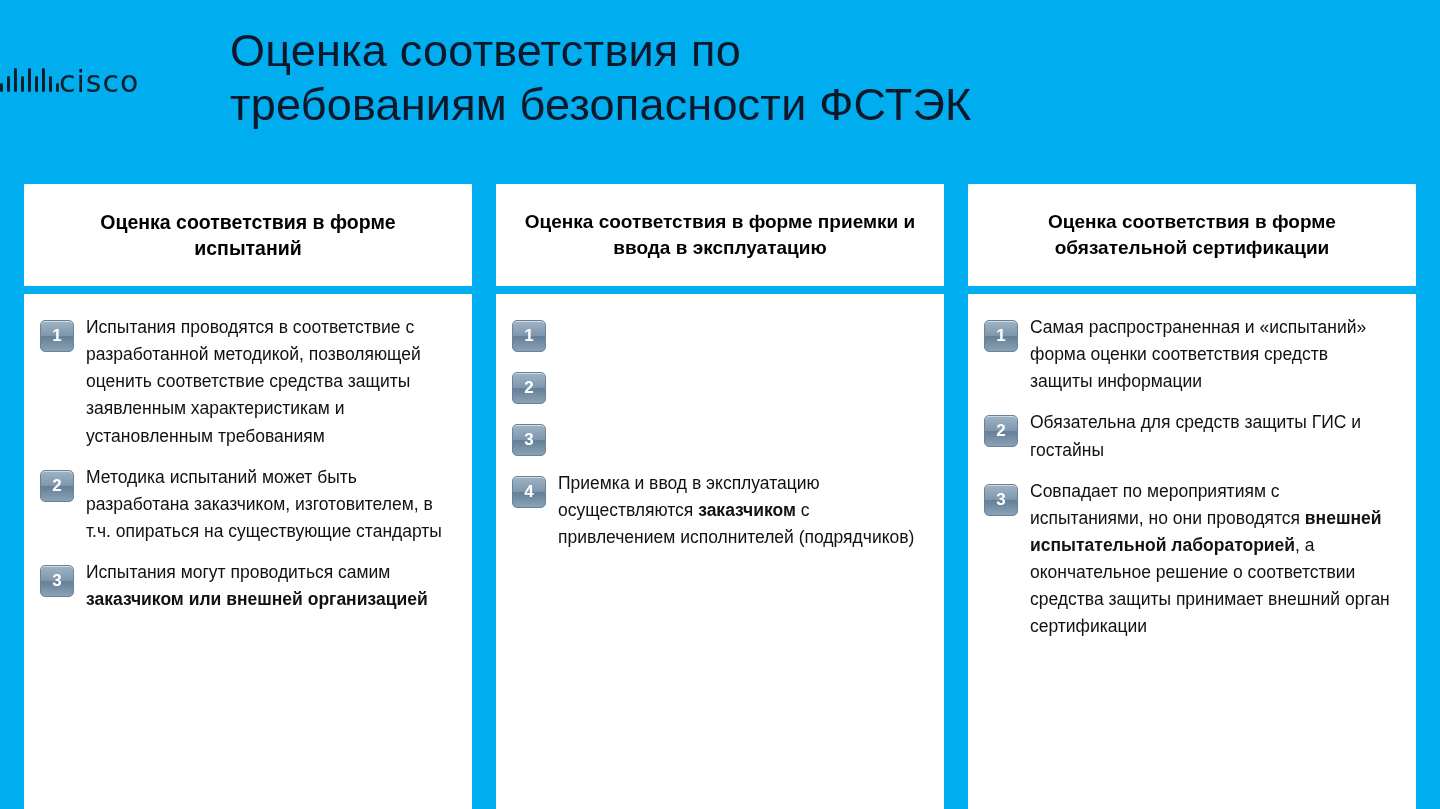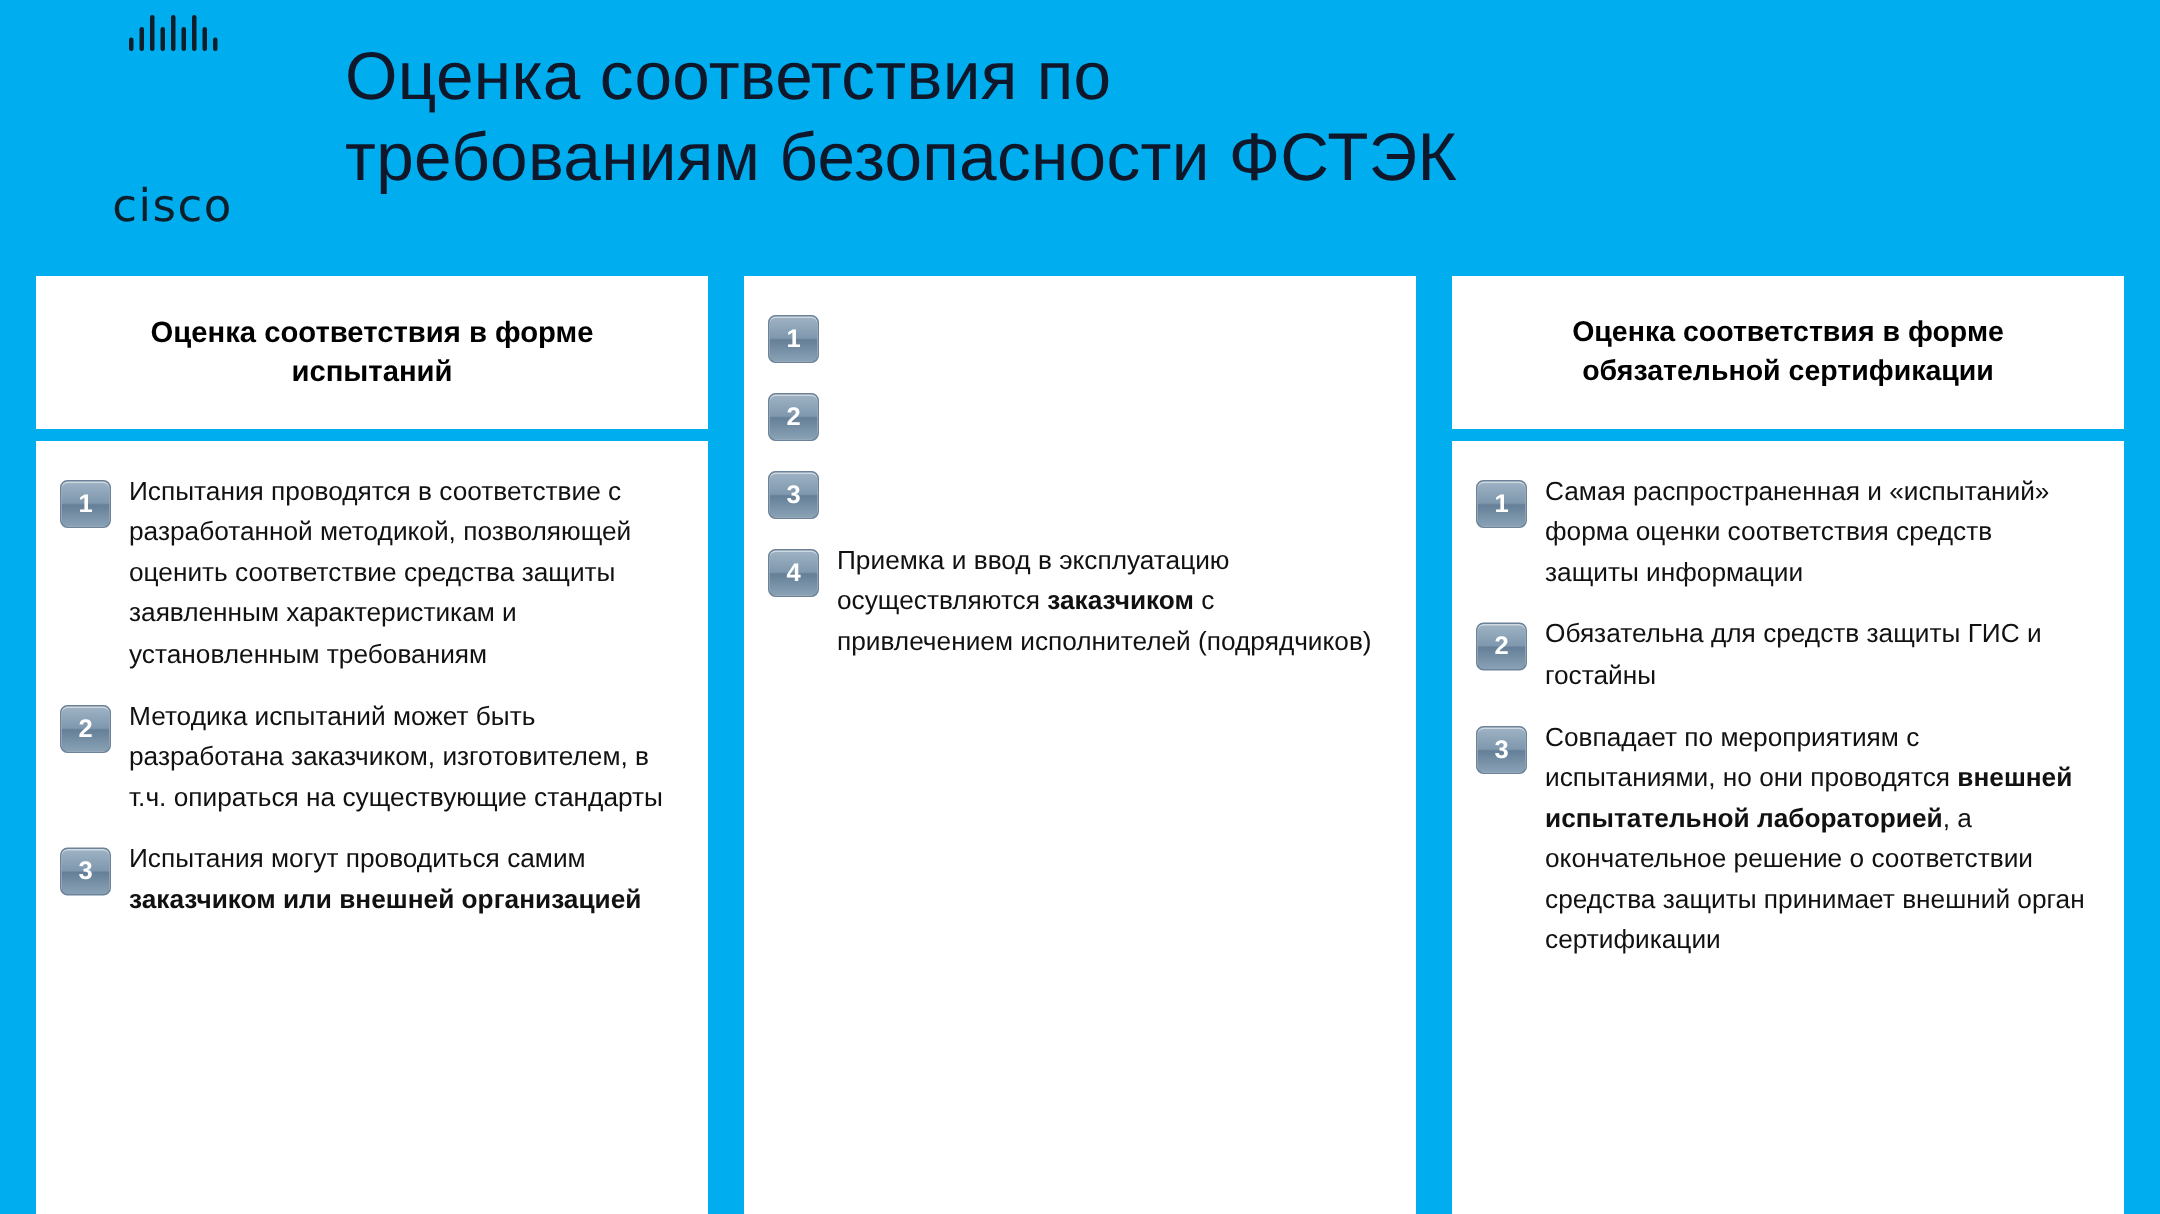--- a/index.html
+++ b/index.html
@@ -21,23 +21,23 @@
     left: 0; top: 0;
     width: 1440px;
     height: 155px;
     display: flex;
     align-items: center;
   }
   .logo-wrap {
     width: 230px;
     height: 155px;
     display: flex;
-    flex-direction: column;
-    align-items: center;
-    justify-content: space-between;
+    flex-direction: row;
+    align-items: center;
+    justify-content: flex-start;
     padding-top: 8px;
   }
   .logo-bars {
     display: flex;
     align-items: flex-end;
     gap: 4px;
     height: 26px;
     margin-bottom: 6px;
   }
   .logo-bars span {
@@ -181,20 +181,21 @@
         <div class="itxt">Методика испытаний может быть разработана заказчиком, изготовителем, в т.ч. опираться на существующие стандарты</div>
       </div>
       <div class="item">
         <div class="num">3</div>
         <div class="itxt">Испытания могут проводиться самим <b>заказчиком или внешней организацией</b></div>
       </div>
     </div>
   </div>
 
   <div class="col col-2">
+    <div class="col-head">Оценка соответствия в форме приемки и ввода в эксплуатацию</div>
     <div class="col-body">
       <div class="item">
         <div class="num">1</div>
       </div>
       <div class="item">
         <div class="num">2</div>
       </div>
       <div class="item">
         <div class="num">3</div>
       </div>

